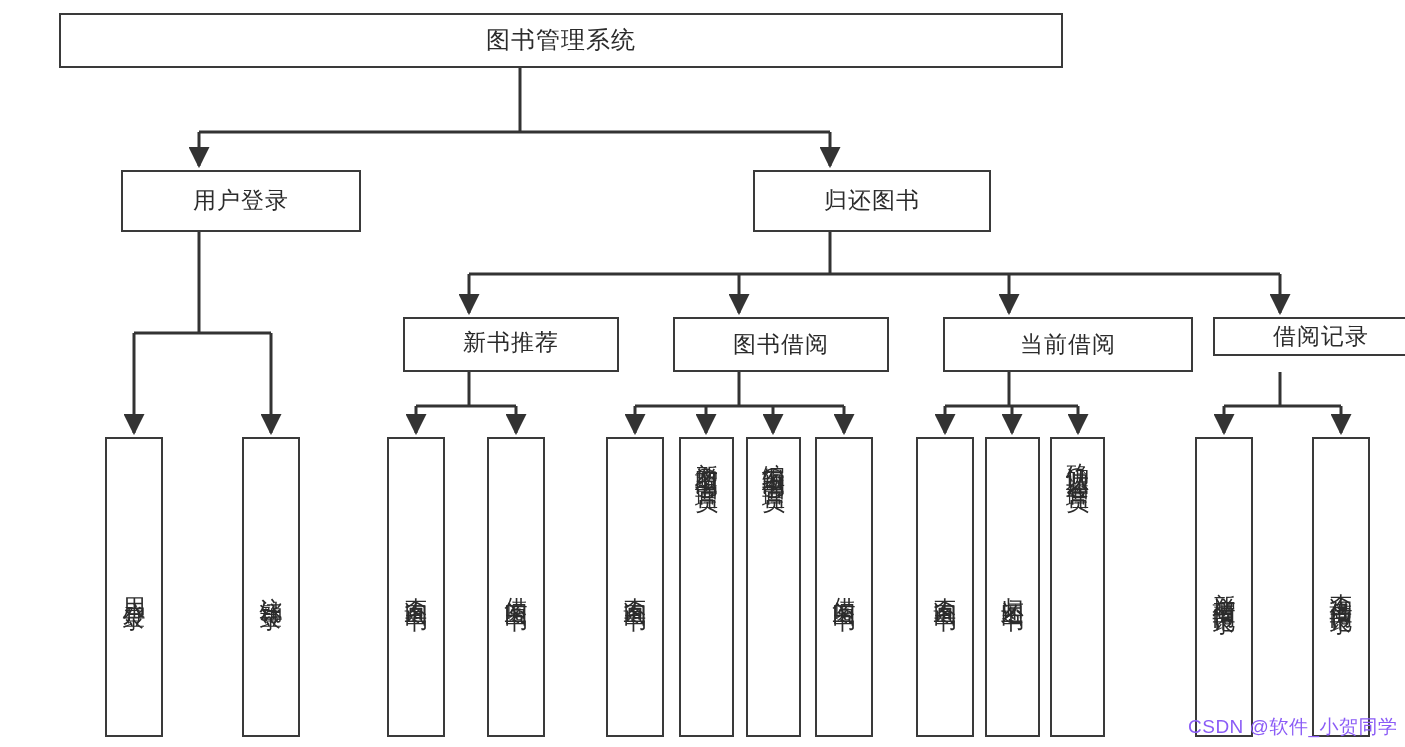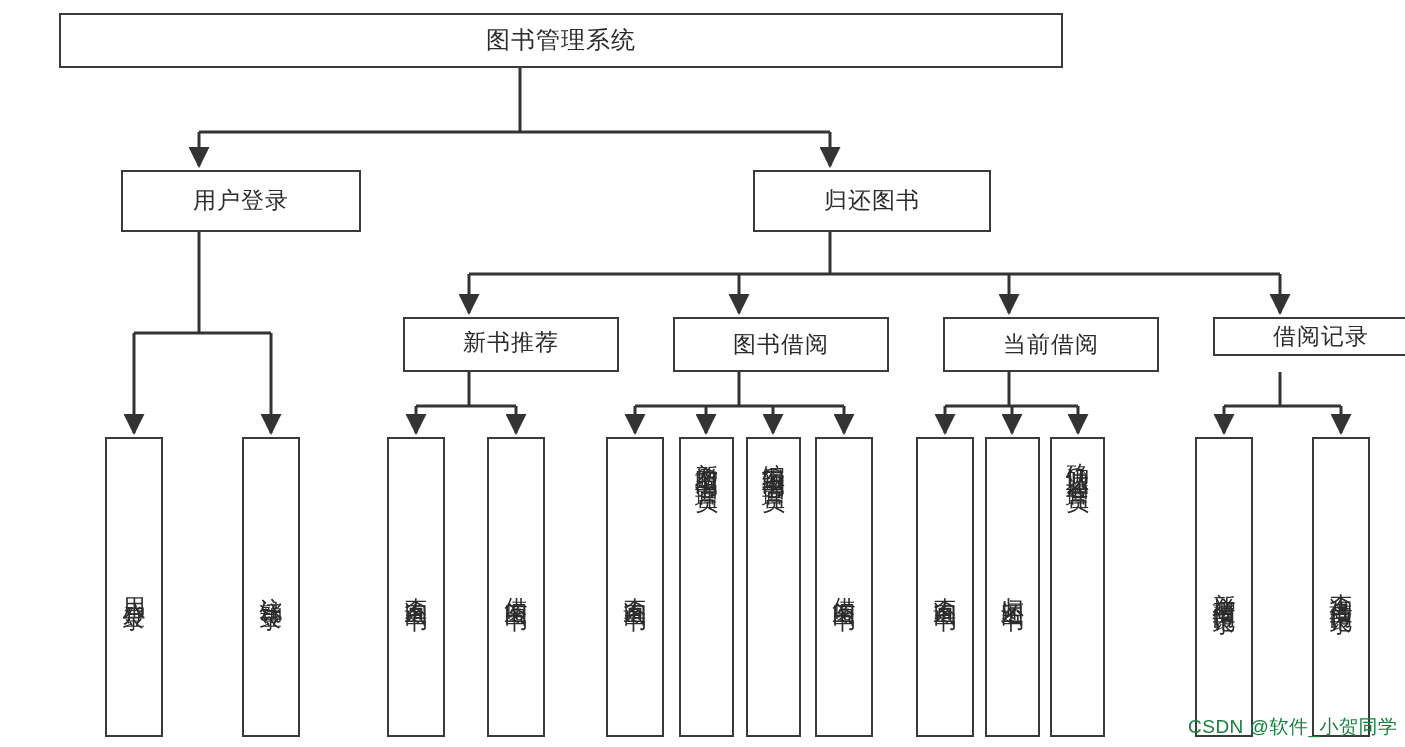--- a/index.html
+++ b/index.html
@@ -54,21 +54,21 @@
     font-size: 23px;
     letter-spacing: 4px;
     padding: 6px 0;
     justify-content: flex-start;
     align-items: center;
   }
   .node-v.mid { justify-content: center; }
   .watermark {
     position: absolute;
     font-size: 19px;
-    color: #15803d;
+    color: #8b5cf6;
     letter-spacing: 0.5px;
     white-space: nowrap;
     z-index: 3;
     font-family: "Liberation Sans", "DejaVu Sans", sans-serif;
   }
 </style>
 </head>
 <body>
 
 <div id="diagram-root">
@@ -126,21 +126,21 @@
   <div class="node node-h node-root" style="left:18px; top:13px; width:1004px; height:55px;">图书管理系统</div>
 
   <div class="node node-h" style="left:80px; top:170px; width:240px; height:62px;">用户登录</div>
 
   <div class="node node-h" style="left:712px; top:170px; width:238px; height:62px;">归还图书</div>
 
   <div class="node node-h" style="left:362px; top:317px; width:216px; height:55px;font-family:Liberation Mono, monospace;">新书推荐</div>
 
   <div class="node node-h" style="left:632px; top:317px; width:216px; height:55px;">图书借阅</div>
 
-  <div class="node node-h" style="left:902px; top:317px; width:216px; height:55px;">当前借阅</div>
+  <div class="node node-h" style="left:902px; top:317px; width:250px; height:55px;">当前借阅</div>
 
   <div class="node node-h" style="left:1172px; top:317px; width:216px; height:39px;">借阅记录</div>
 
   <div class="node node-v mid" style="left:105px; top:437px; width:58px; height:300px;">用户登录</div>
 
   <div class="node node-v mid" style="left:242px; top:437px; width:58px; height:300px;">注销登录</div>
 
   <div class="node node-v mid" style="left:387px; top:437px; width:58px; height:300px;">查询图书</div>
 
   <div class="node node-v mid" style="left:487px; top:437px; width:58px; height:300px;">借阅图书</div>

